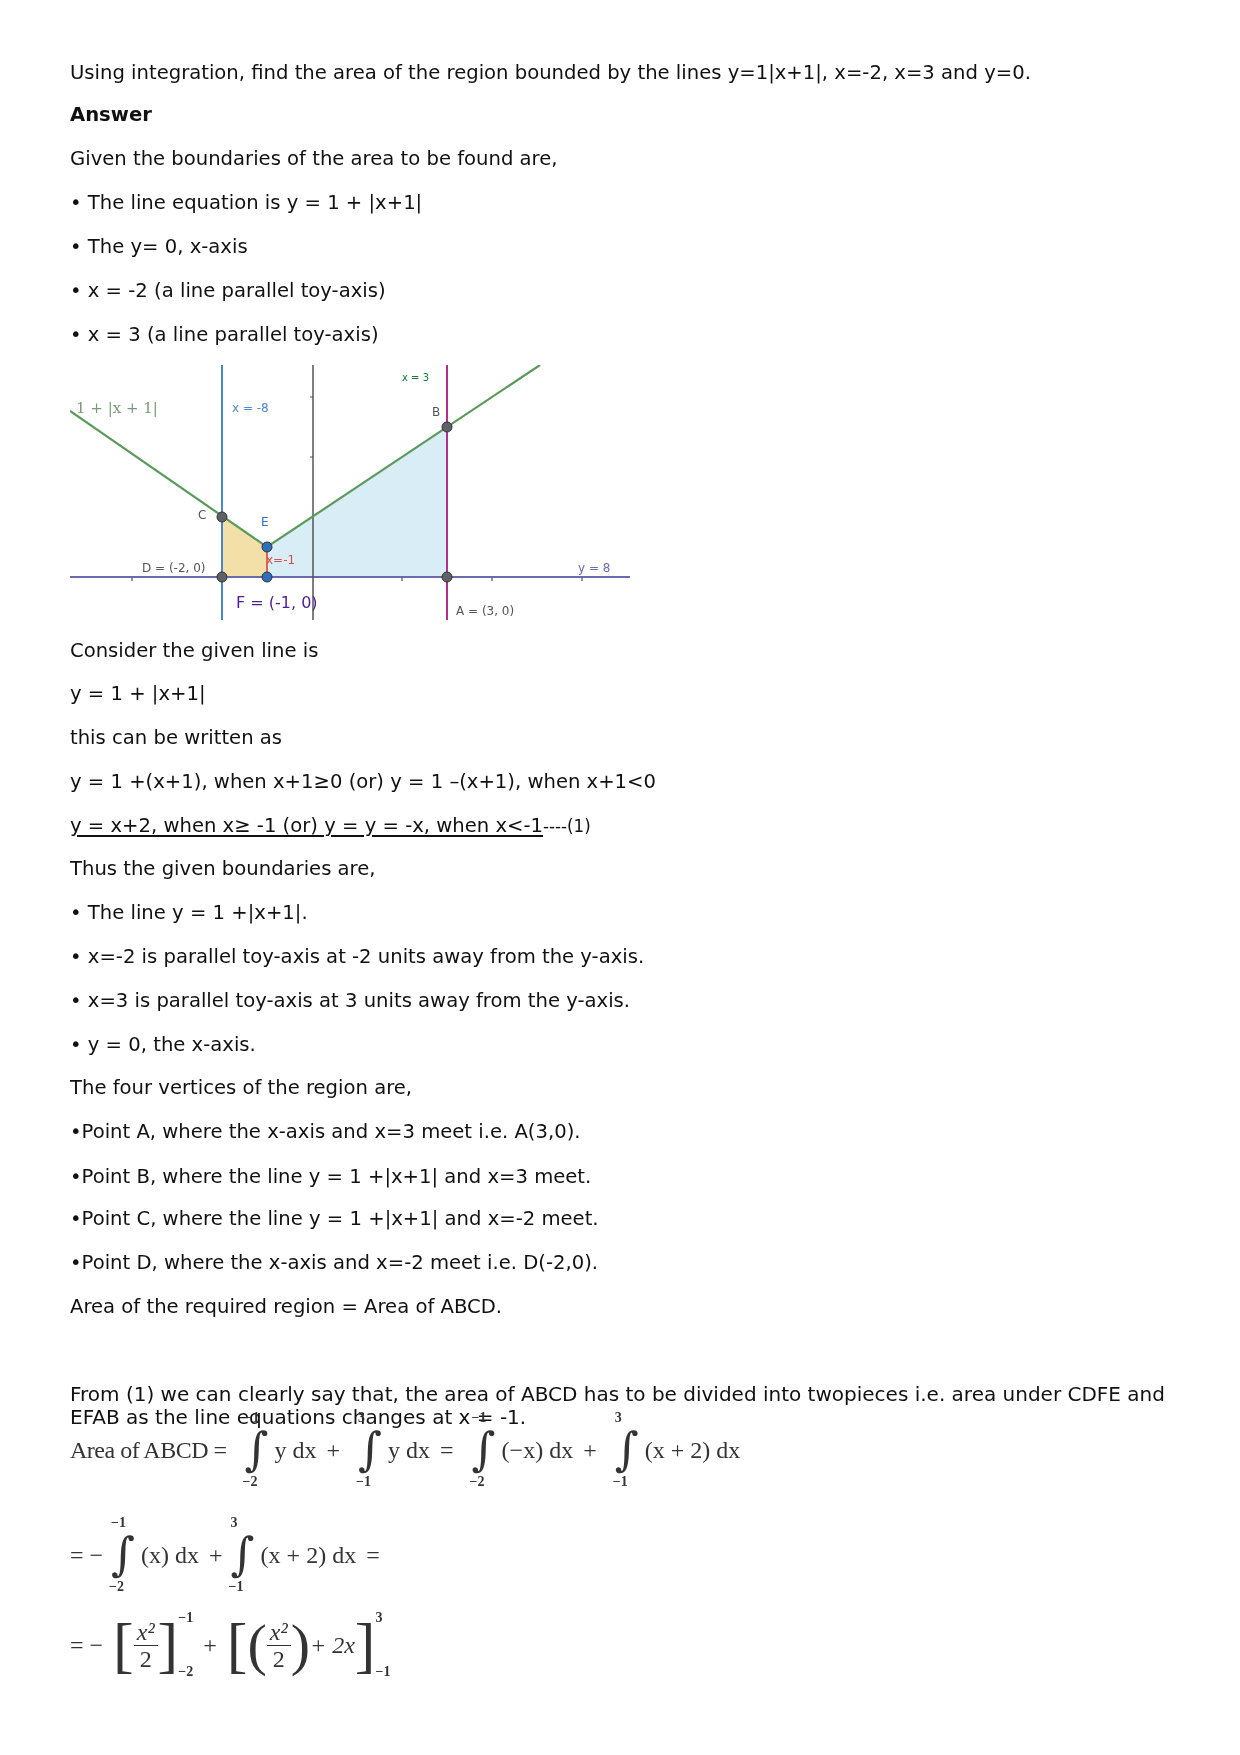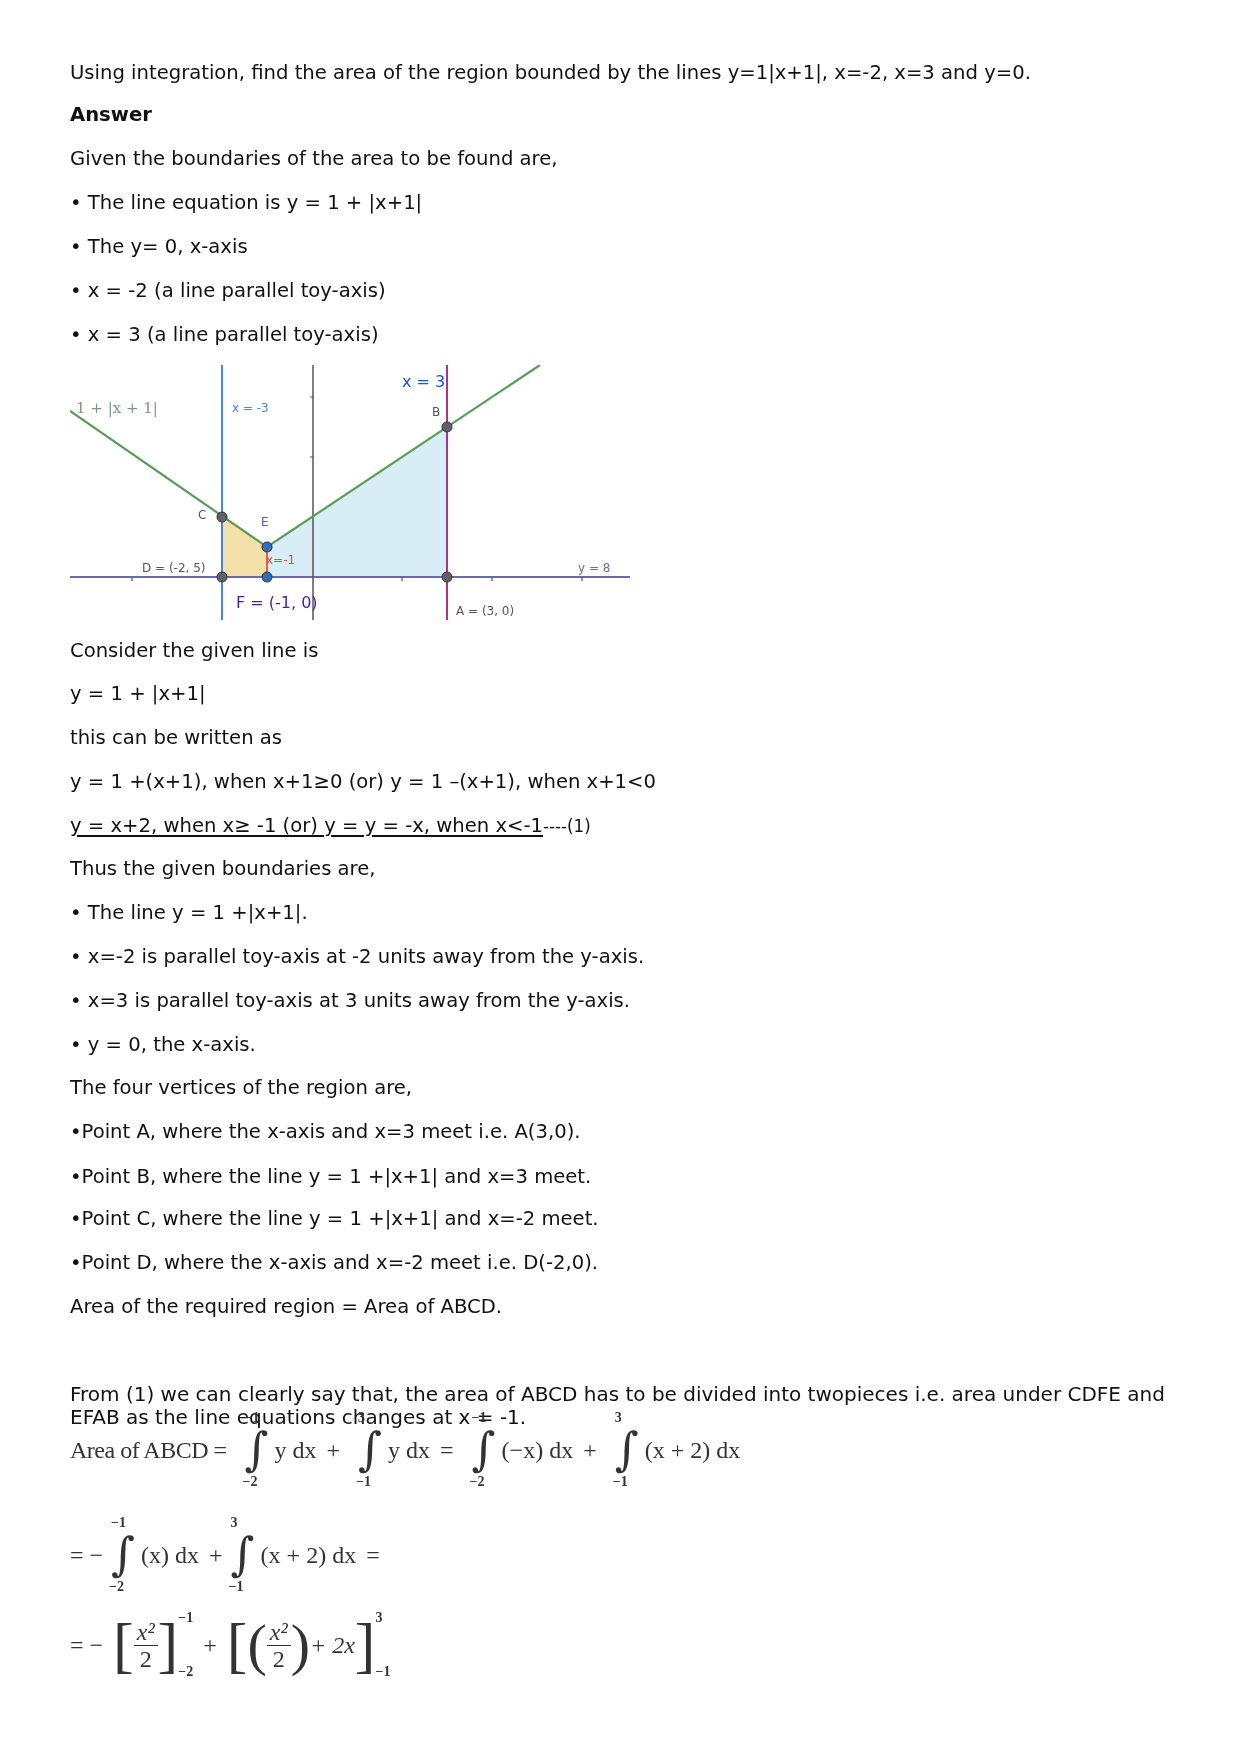--- a/index.html
+++ b/index.html
@@ -67,28 +67,28 @@
     <g stroke="#333" stroke-width="1">
       <circle cx="377" cy="62" r="5" fill="#606068"></circle>
       <circle cx="152" cy="152" r="5" fill="#606068"></circle>
       <circle cx="152" cy="212" r="5" fill="#606068"></circle>
       <circle cx="377" cy="212" r="5" fill="#606068"></circle>
       <circle cx="197" cy="182" r="5" fill="#2f6fbf"></circle>
       <circle cx="197" cy="212" r="5" fill="#2f6fbf"></circle>
     </g>
   </svg>
   <span style="position:absolute;left:6px;top:34px;font-family:'DejaVu Serif',serif;font-size:15px;color:#7a9a7a;text-align:right;">1 + |x + 1|</span>
-  <span style="position:absolute;left:162px;top:36px;font-size:12px;color:#4a86c8;">x = -3</span>
-  <span style="position:absolute;left:332px;top:7px;font-size:16px;color:#1d4ed8;">x = 3</span>
+  <span style="position:absolute;left:162px;top:36px;font-size:12px;color:#4a86c8;">x = -8</span>
+  <span style="position:absolute;left:332px;top:7px;font-size:10px;color:#15803d;">x = 3</span>
   <span style="position:absolute;left:196px;top:188px;font-size:12px;color:#d0504a;">x=-1</span>
   <span style="position:absolute;left:508px;top:196px;font-size:12px;color:#6a6ab0;">y = 8</span>
   <span style="position:absolute;left:362px;top:40px;font-size:12px;color:#555;">B</span>
   <span style="position:absolute;left:128px;top:143px;font-size:12px;color:#555;">C</span>
   <span style="position:absolute;left:191px;top:150px;font-size:12px;color:#2f6fbf;">E</span>
-  <span style="position:absolute;left:72px;top:196px;font-size:12px;color:#555;">D = (-2, 5)</span>
+  <span style="position:absolute;left:72px;top:196px;font-size:12px;color:#555;">D = (-2, 0)</span>
   <span style="position:absolute;left:166px;top:228px;font-size:16px;color:#4c1d95;">F = (-1, 0)</span>
   <span style="position:absolute;left:386px;top:239px;font-size:12px;color:#555;text-align:center;">A = (3, 0)</span>
 </div>
 
 <div class="line" style="top:638px">Consider the given line is</div>
 <div class="line" style="top:681px">y = 1 + |x+1|</div>
 <div class="line" style="top:725px">this can be written as</div>
 <div class="line" style="top:769px">y = 1 +(x+1), when x+1≥0 (or) y = 1 –(x+1), when x+1&lt;0</div>
 <div class="line" style="top:813px">
   <span class="u">y = x+2, when x≥ -1 (or) y = y = -x, when x&lt;-1</span><span style="font-size:17px;">----(1)</span>

